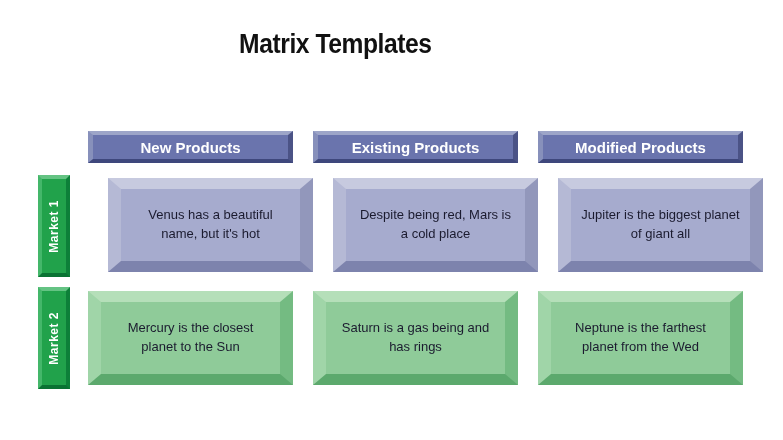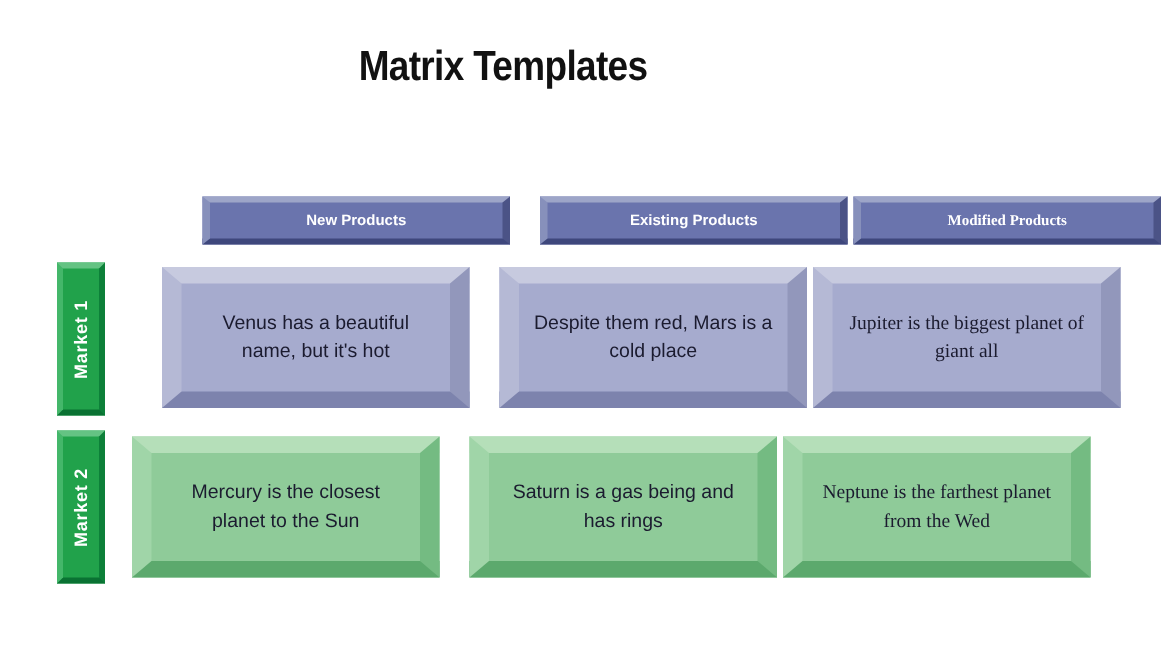--- a/index.html
+++ b/index.html
@@ -46,27 +46,26 @@
   
   .header {
     width: 205px; height: 32px; top: 131px;
     border-width: 4px 5px;
     background: #6a74ad;
     border-top-color: #9da5c8;
     border-left-color: #8790bb;
     border-right-color: #4b5386;
     border-bottom-color: #3e477c;
     color: #ffffff;
-    font-size: 10px;
+    font-size: 15px;
     font-weight: 700;
-    margin-left: 47px;
   }
   .col-0 { left: 88px; }
   .col-1 { left: 313px; justify-content: center; }
-  .col-2 { left: 522px; font-family: Liberation Serif, serif; }
+  .col-2 { left: 538px; }
 
   
   .cell {
     width: 205px; height: 94px;
     border-width: 11px 13px;
     font-size: 13px;
     line-height: 1.45;
     color: #1b1b2f;
     padding: 0 10px;
   }
@@ -131,21 +130,21 @@
   </div>
 
   <div class="bevel row-label label-0">
     <span class="vtext">Market 1</span>
   </div>
   <div class="row-0">
     <div class="bevel cell purple col-0">
       <span>Venus has a beautiful name, but it's hot</span>
     </div>
     <div class="bevel cell purple col-1">
-      <span>Despite them red, Mars is a cold place</span>
+      <span>Despite being red, Mars is a cold place</span>
     </div>
     <div class="bevel cell purple col-2">
       <span>Jupiter is the biggest planet of giant all</span>
     </div>
   </div>
 
   <div class="bevel row-label label-1">
     <span class="vtext">Market 2</span>
   </div>
   <div class="row-1">

